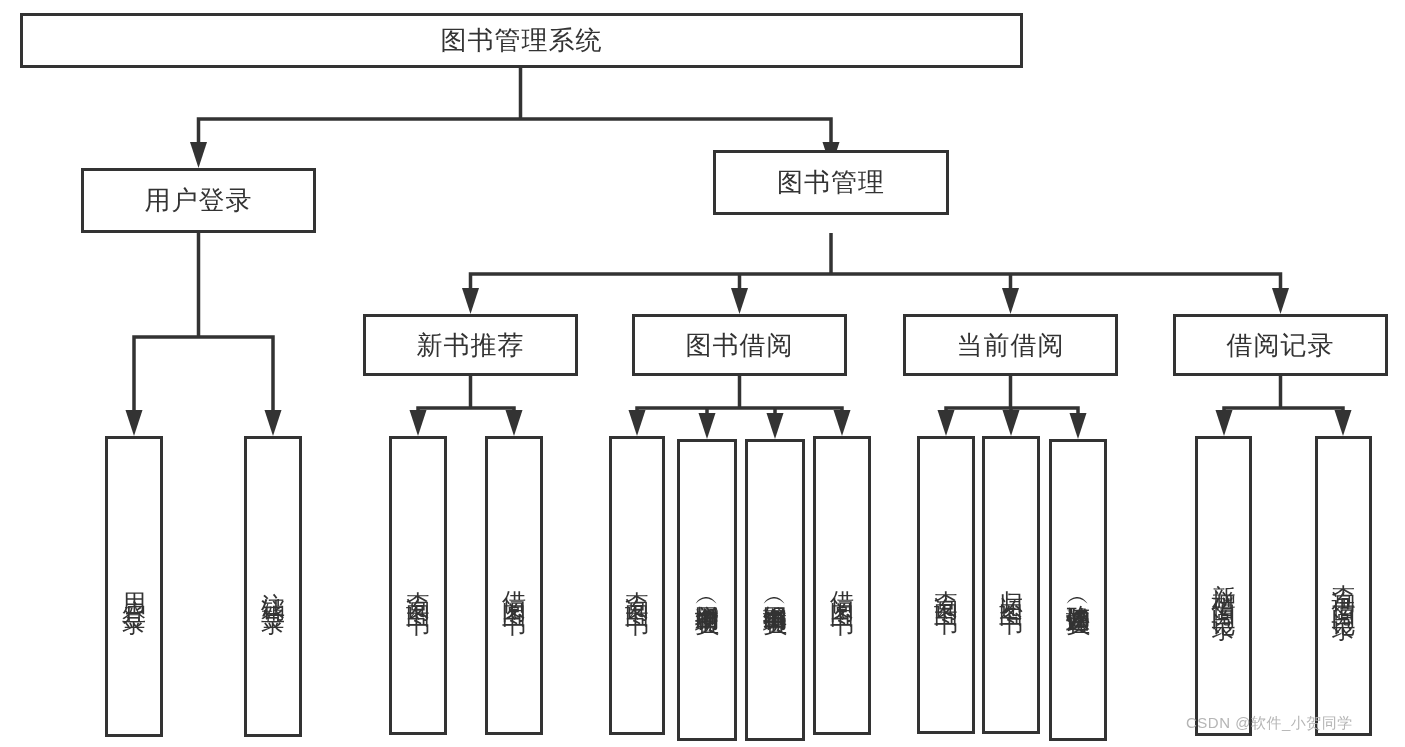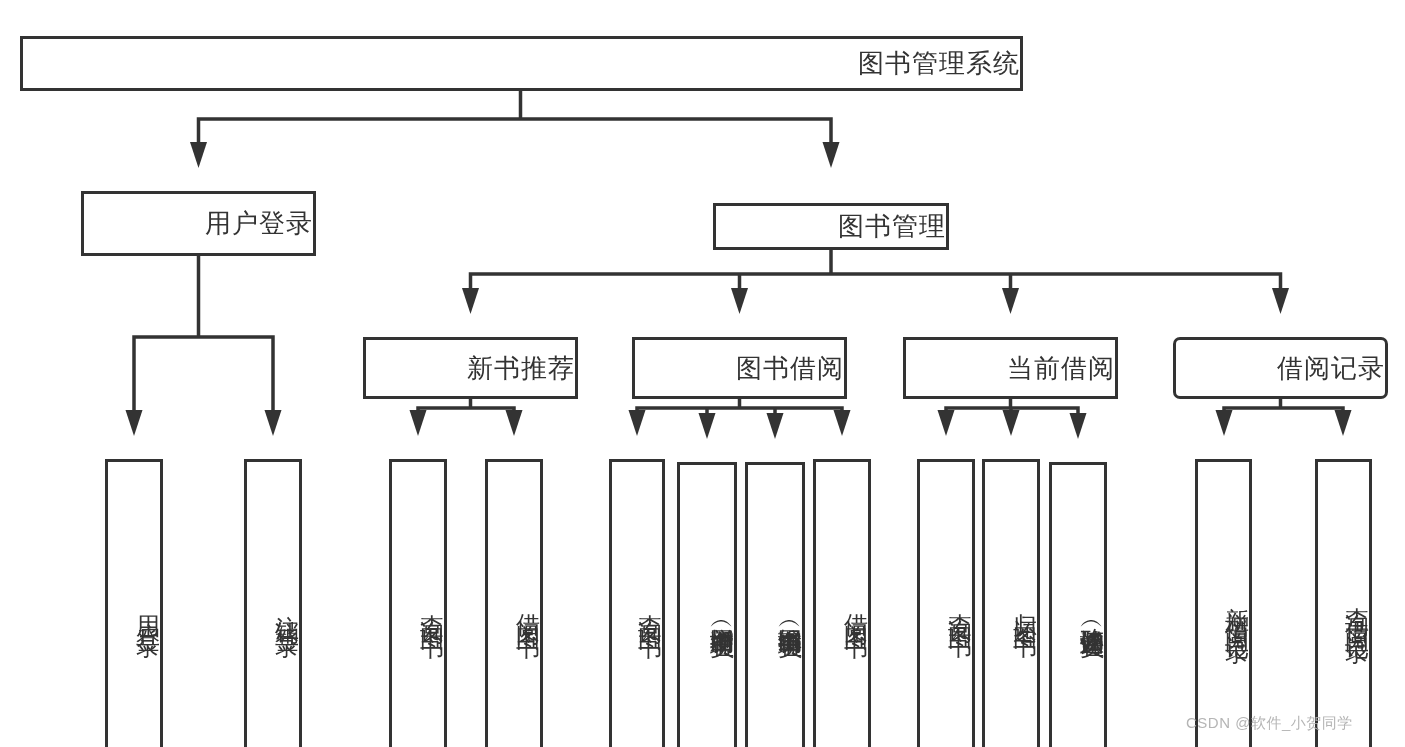--- a/index.html
+++ b/index.html
@@ -10,21 +10,21 @@
     position:relative; width:1405px; height:747px; background:var(--bg);
     font-family:"Liberation Sans","DejaVu Sans",sans-serif; color:var(--text);
     overflow:hidden;
   }
   .wires{position:absolute;left:0;top:0;width:1405px;height:747px;z-index:1;}
   .wires path.ln{fill:none;stroke:var(--line);stroke-width:3.5;}
   .wires path.ar{fill:var(--line);stroke:none;}
   .node{
     position:absolute; box-sizing:border-box; background:#fff;
     border:3px solid var(--line); z-index:2;
-    display:flex; align-items:center; justify-content:flex-end;margin-top:23px;
+    display:flex; align-items:center; justify-content:center;
   }
   .hbox{font-size:26px; letter-spacing:1px; white-space:nowrap;}
   .vbox span{
     writing-mode:vertical-rl; text-orientation:mixed;
     font-size:24px; letter-spacing:7px; line-height:1;
   }
   .vbox span.tight{letter-spacing:1px;}
   .watermark{
     position:absolute; left:1186px; top:714px; z-index:3;
     font-size:15px; color:var(--wm); white-space:nowrap; letter-spacing:0.5px;
@@ -92,41 +92,41 @@
     </g>
   </svg>
 
   <div class="node hbox" style="left:20px;top:13px;width:1003px;height:55px;">
     <span>图书管理系统</span>
   </div>
 
   <div class="node hbox" style="left:81px;top:168px;width:235px;height:65px;">
     <span>用户登录</span>
   </div>
-  <div class="node hbox" style="left:713px;top:180px;width:236px;height:47px;">
+  <div class="node hbox" style="left:713px;top:150px;width:236px;height:65px;">
     <span>图书管理</span>
   </div>
 
   <div class="node vbox" style="left:105px;top:436px;width:58px;height:301px;">
     <span>用户登录</span>
   </div>
   <div class="node vbox" style="left:244px;top:436px;width:58px;height:301px;">
     <span>注销登录</span>
   </div>
 
   <div class="node hbox" style="left:632px;top:314px;width:215px;height:62px;">
     <span>图书借阅</span>
   </div>
   <div class="node hbox" style="left:363px;top:314px;width:215px;height:62px;">
     <span>新书推荐</span>
   </div>
   <div class="node hbox" style="left:903px;top:314px;width:215px;height:62px;font-family:Liberation Mono, monospace;">
     <span>当前借阅</span>
   </div>
-  <div class="node hbox" style="left:1173px;top:314px;width:215px;height:62px;border-radius:7px;">
+  <div class="node hbox" style="left:1173px;top:314px;width:215px;height:62px;">
     <span>借阅记录</span>
   </div>
 
   <div class="node vbox" style="left:389px;top:436px;width:58px;height:299px;">
     <span>查询图书</span>
   </div>
   <div class="node vbox" style="left:485px;top:436px;width:58px;height:299px;">
     <span>借阅图书</span>
   </div>
 

